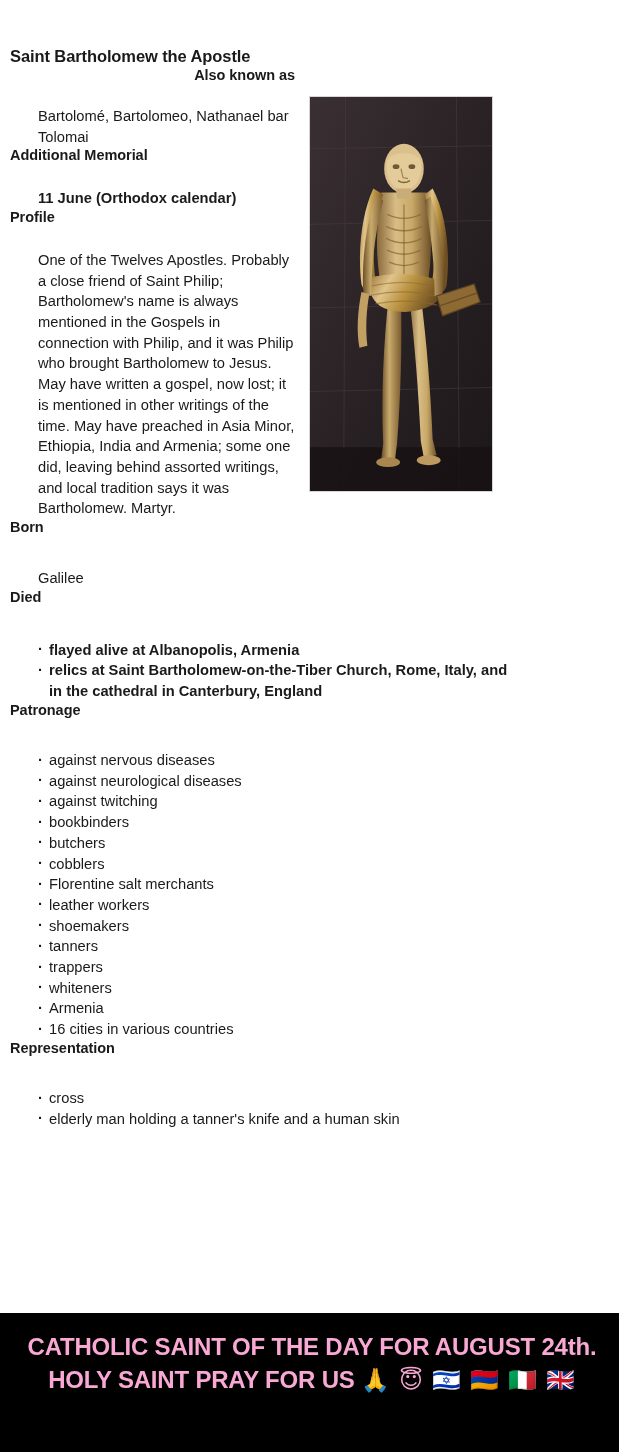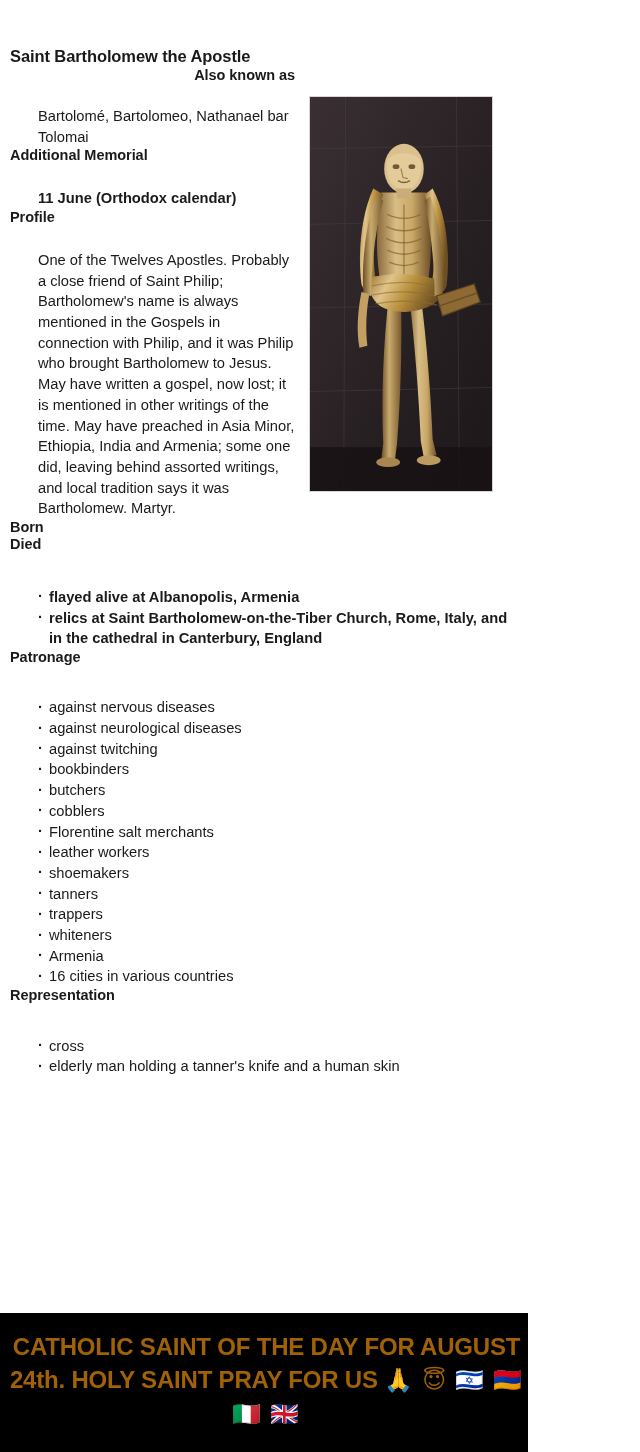--- a/index.html
+++ b/index.html
@@ -98,24 +98,24 @@
   .blk-rep-h    { margin-top: 33px; }
   .blk-rep-v    { margin-top: 31px; }
 
   .clearfloat { clear: both; height: 0; font-size: 0; }
 
   
   .caption-banner {
     position: absolute;
     left: 0;
     top: 1313px;
-    width: 528px;
+    width: 619px;
     height: 139px;
     background: #000000;
-    color: #a16207;
+    color: #f9a8d4;
     text-align: center;
     font-weight: bold;
     font-size: 24px;
     line-height: 33px;
     letter-spacing: -0.2px;
     padding: 17px 3px 0 8px;
   }
   .caption-banner .cap-text { display: inline; }
   .emoji {
     font-family: "DejaVu Sans", sans-serif;
@@ -220,20 +220,21 @@
 
   <h2 class="section blk-addmem-h">Additional Memorial</h2>
   <div class="indent blk-addmem-v">11 June (Orthodox calendar)</div>
 
   <h2 class="section blk-profile-h">Profile</h2>
   <div class="indent blk-profile-v">One of the Twelves Apostles. Probably a close friend of Saint Philip; Bartholomew's name is always mentioned in the Gospels in connection with Philip, and it was Philip who brought Bartholomew to Jesus. May have written a gospel, now lost; it is mentioned in other writings of the time. May have preached in Asia Minor, Ethiopia, India and Armenia; some one did, leaving behind assorted writings, and local tradition says it was Bartholomew. Martyr.</div>
 
   <div class="clearfloat"></div>
 
   <h2 class="section blk-born-h">Born</h2>
+  <div class="indent blk-born-v">Galilee</div>
 
   <h2 class="section blk-died-h">Died</h2>
   <div class="bullets blk-died-v">
       <div class="bullet-line">flayed alive at Albanopolis, Armenia</div>
       <div class="bullet-line">relics at Saint Bartholomew-on-the-Tiber Church, Rome, Italy, and in the cathedral in Canterbury, England</div>
     </div>
 
   <h2 class="section blk-patr-h">Patronage</h2>
   <div class="bullets blk-patr-v">
       <div class="bullet-line">against nervous diseases</div>

